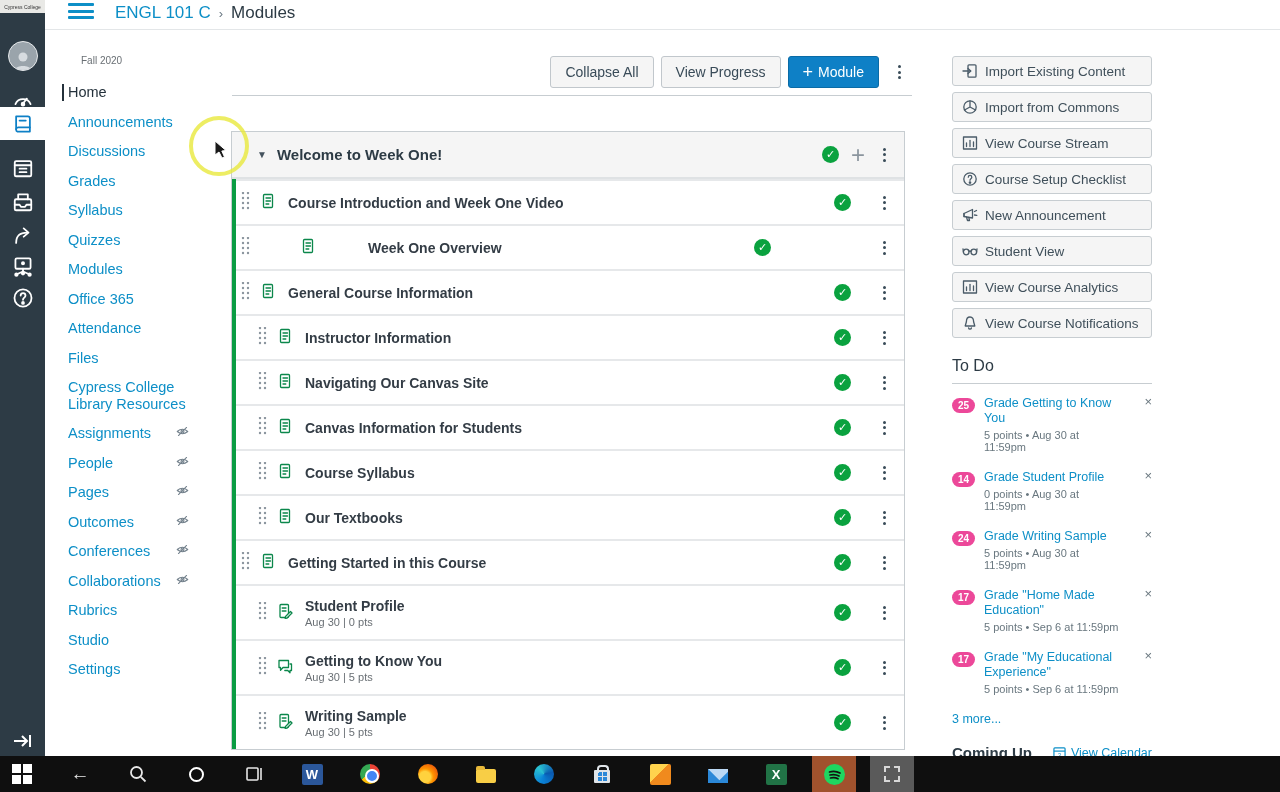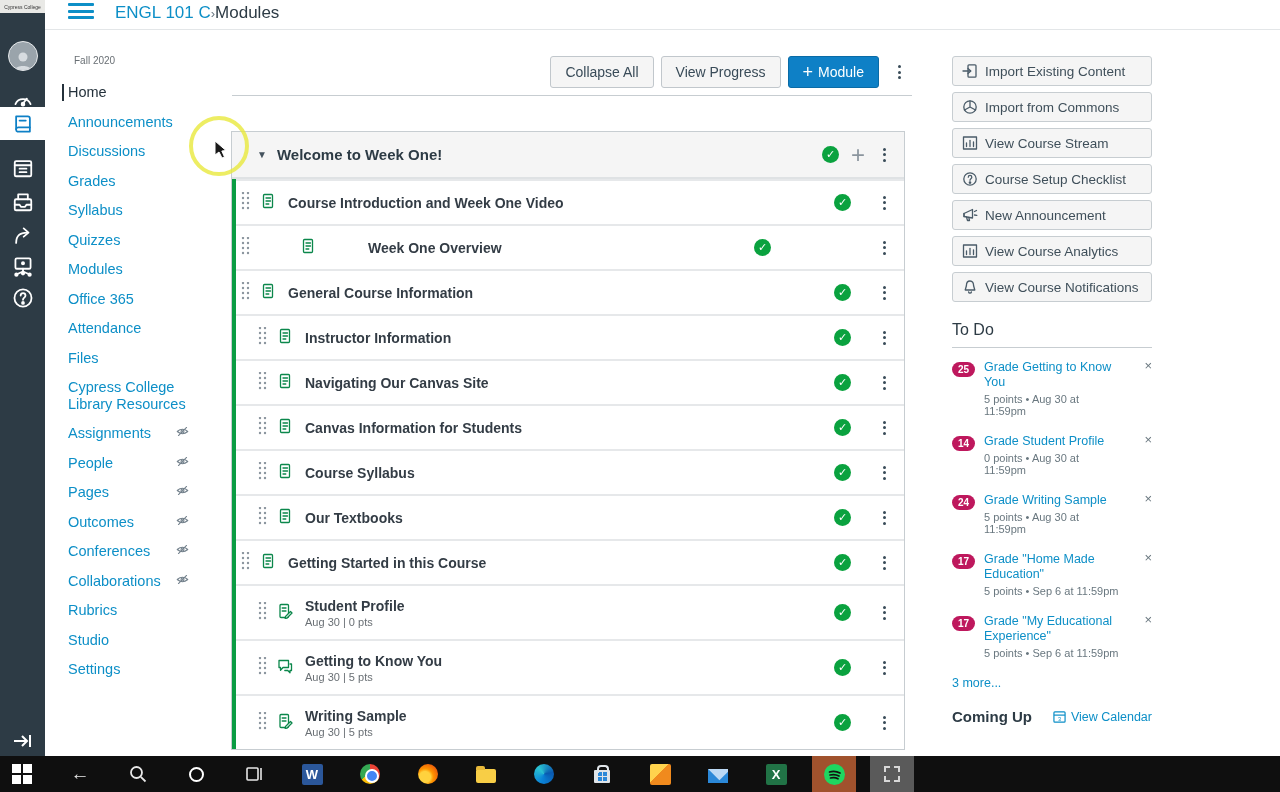--- a/index.html
+++ b/index.html
@@ -13,27 +13,27 @@
   .gn-item { position:absolute; left:0; width:45px; height:32px; display:flex; align-items:center; justify-content:center; cursor:pointer; }
   .gn-item.active { background:#fff; height:33px; }
   #gn-avatar { width:30px; height:30px; border-radius:50%; background:#9aa4ab; border:1.5px solid #e6e9eb;
     overflow:hidden; display:flex; align-items:flex-end; justify-content:center; }
   #gn-expand { position:absolute; left:0; top:726px; width:45px; height:30px; display:flex; align-items:center; justify-content:center; cursor:pointer; }
 
   
   #main-header { position:absolute; left:45px; top:0; width:1235px; height:30px; background:#fff; border-bottom:1px solid #e3e6e8; z-index:4; }
   #hamburger { position:absolute; left:23px; top:3px; width:26px; height:18px; cursor:pointer; }
   #hamburger span { display:block; height:3px; background:#0d8fc7; margin-bottom:3.5px; border-radius:1px; }
-  #breadcrumb { position:absolute; left:70px; top:0px; font-size:17px; display:flex; align-items:center; height:26px; }
+  #breadcrumb { position:absolute; left:70px; top:0px; font-size:17px; display:flex; gap:8px; align-items:center; height:26px; }
   #breadcrumb .crumb-link { color:#0d8fc7; cursor:pointer; }
   #breadcrumb .crumb-sep { color:#6a7883; font-size:13px; }
   #breadcrumb .crumb-cur { color:#2D3B45; }
 
   
-  #term { position:absolute; left:74px; top:55px; font-size:10px; color:#696f74; }
+  #term { position:absolute; left:81px; top:55px; font-size:10px; color:#696f74; }
   #course-nav { position:absolute; left:68px; top:84px; width:146px; list-style:none; }
   #course-nav li { position:relative; font-size:14.5px; line-height:16.5px; margin-bottom:13px; color:#0d8fc7; cursor:pointer; width:118px; }
   #course-nav li.active { color:#24313b; border-left:2px solid #24313b; margin-left:-6px; padding-left:4px; }
   #course-nav li .eye { position:absolute; left:108px; top:0px; }
 
   
   #toolbar { position:absolute; left:232px; top:56px; width:680px; height:32px; display:flex; justify-content:flex-end; gap:7px; }
   .btn { height:32px; border:1px solid #c1c7cc; background:#f5f5f5; border-radius:3px; font-size:14px;
     color:#394b58; padding:0 14px; display:flex; align-items:center; cursor:pointer; font-family:inherit; }
   .btn.primary { background:#0e80c6; border-color:#0a6ba6; color:#fff; gap:5px; }
@@ -65,21 +65,21 @@
   .item-icon { flex:none; }
   .gap26 { width:26px; }
 
   
   #right-col { position:absolute; left:952px; top:56px; width:200px; }
   .side-btn { width:200px; height:30px; margin-bottom:6px; border:1px solid #c7cdd1; background:#f5f5f5; border-radius:3px;
     font-size:13.5px; color:#3f4f5a; display:flex; align-items:center; gap:7px; padding:0 9px; cursor:pointer; font-family:inherit; }
   #todo-heading { font-size:16px; color:#2D3B45; margin:19px 0 8px 0; font-weight:500; }
   #todo-divider { border-top:1px solid #c7cdd1; margin-bottom:12px; }
   .todo-item { position:relative; display:flex; gap:9px; margin-bottom:17px; }
-  .todo-badge { flex:none; min-width:23px; height:15px; border-radius:8px; background:#be185d; color:#fff;
+  .todo-badge { flex:none; min-width:23px; height:15px; border-radius:8px; background:#ec4899; color:#fff;
     font-size:10px; font-weight:bold; display:flex; align-items:center; justify-content:center; padding:0 5px; margin-top:2px; }
   .todo-text { width:138px; }
   .todo-title { font-size:12.5px; color:#0d8fc7; line-height:15px; cursor:pointer; }
   .todo-meta { font-size:11px; color:#69777f; margin-top:3px; }
   .todo-close { position:absolute; right:0; top:0; font-size:13px; color:#69777f; cursor:pointer; line-height:12px; }
   #todo-more { font-size:12.5px; color:#0d8fc7; cursor:pointer; margin:2px 0 18px 0; }
   #coming-up { display:flex; justify-content:space-between; align-items:center; width:200px; }
   #coming-up-heading { font-size:15px; font-weight:bold; color:#2D3B45; }
   #view-calendar { font-size:12.5px; color:#0d8fc7; display:flex; align-items:center; gap:5px; cursor:pointer; }
 
@@ -694,20 +694,31 @@
             <path d="M4.5 10 L5.5 13.5 L7.5 13.5 L6.8 10.3"></path>
             <line x1="12.5" y1="4.5" x2="14.5" y2="3.5"></line>
             <line x1="12.5" y1="8" x2="14.8" y2="8.4"></line>
           </svg>
         </span>
         <span>New Announcement</span>
       </button>
       <button class="side-btn">
         <span style="display: flex;">
           <svg width="16" height="16" viewBox="0 0 16 16" fill="none" stroke="#4a5b68" stroke-width="1.3" stroke-linecap="round" stroke-linejoin="round">
+            <circle cx="4.2" cy="9" r="2.8"></circle>
+            <circle cx="11.8" cy="9" r="2.8"></circle>
+            <path d="M7 8.4 Q8 7.5 9 8.4"></path>
+            <path d="M1.4 9 L1 5.8 M14.6 9 L15 5.8"></path>
+          </svg>
+        </span>
+        <span>Student View</span>
+      </button>
+      <button class="side-btn">
+        <span style="display: flex;">
+          <svg width="16" height="16" viewBox="0 0 16 16" fill="none" stroke="#4a5b68" stroke-width="1.3" stroke-linecap="round" stroke-linejoin="round">
             <rect x="1.5" y="2" width="13" height="12"></rect>
             <line x1="4.5" y1="11.5" x2="4.5" y2="8"></line>
             <line x1="8" y1="11.5" x2="8" y2="5.5"></line>
             <line x1="11.5" y1="11.5" x2="11.5" y2="7"></line>
           </svg>
         </span>
         <span>View Course Analytics</span>
       </button>
       <button class="side-btn">
         <span style="display: flex;">

